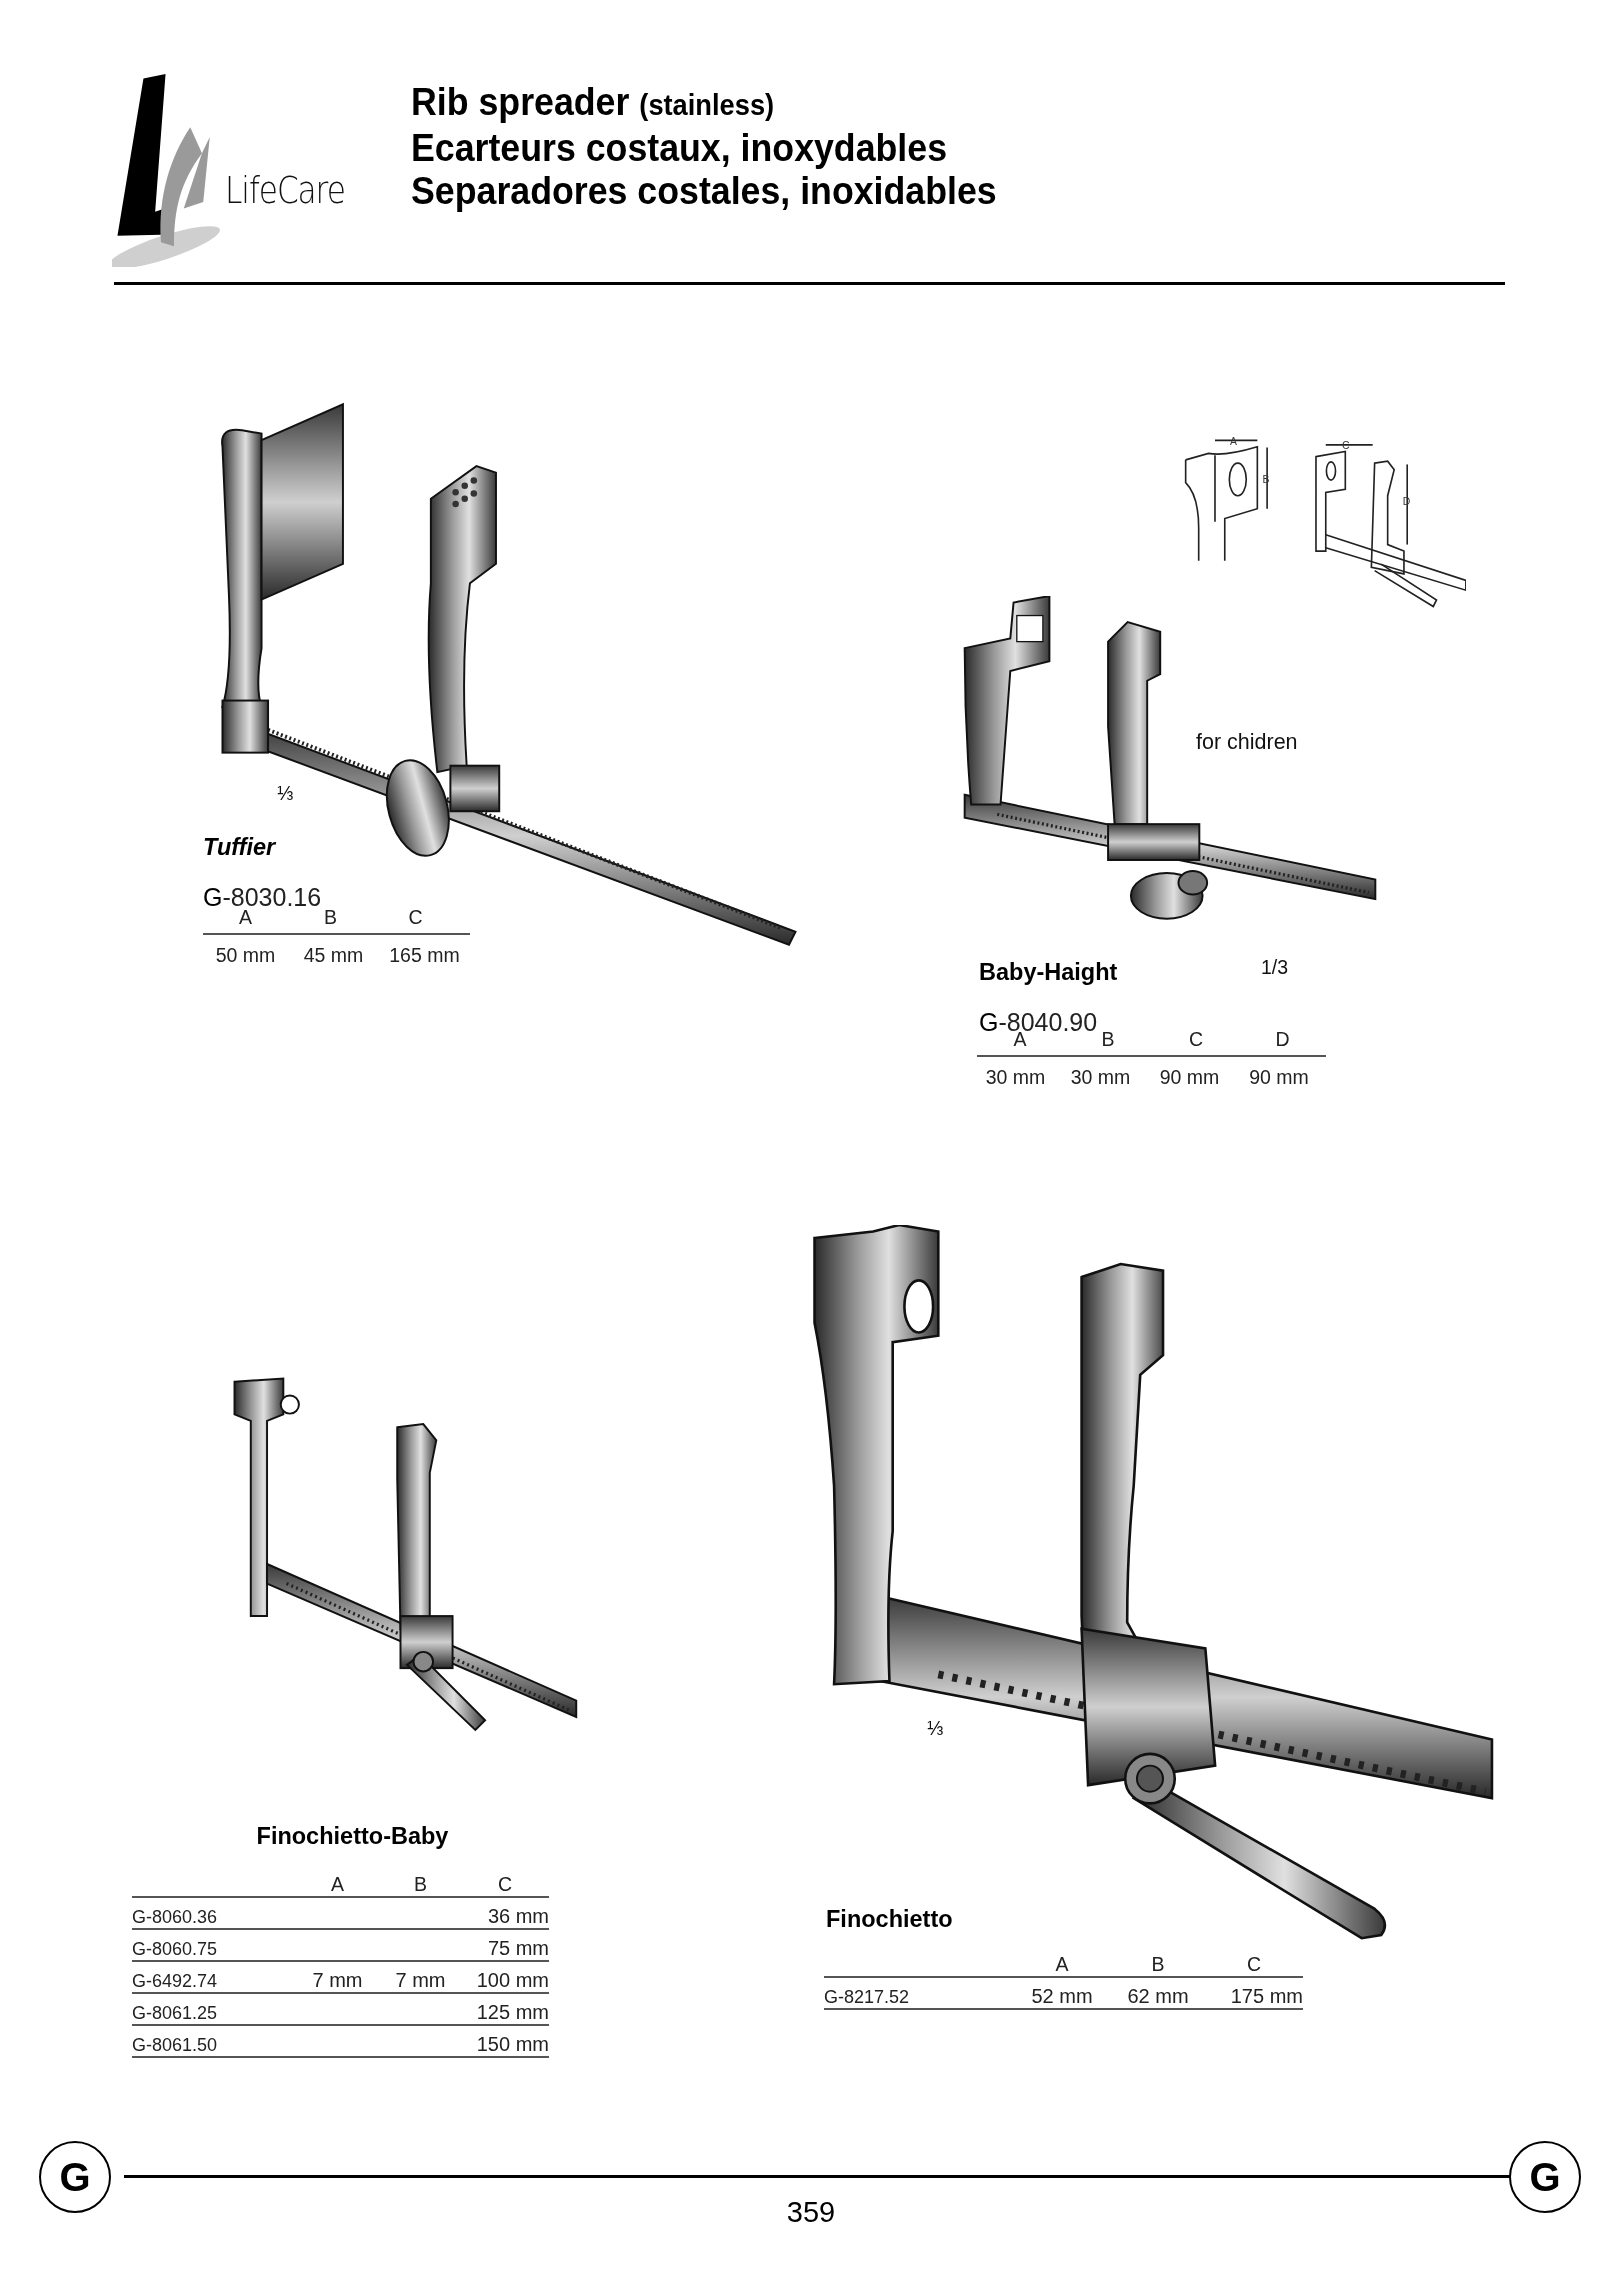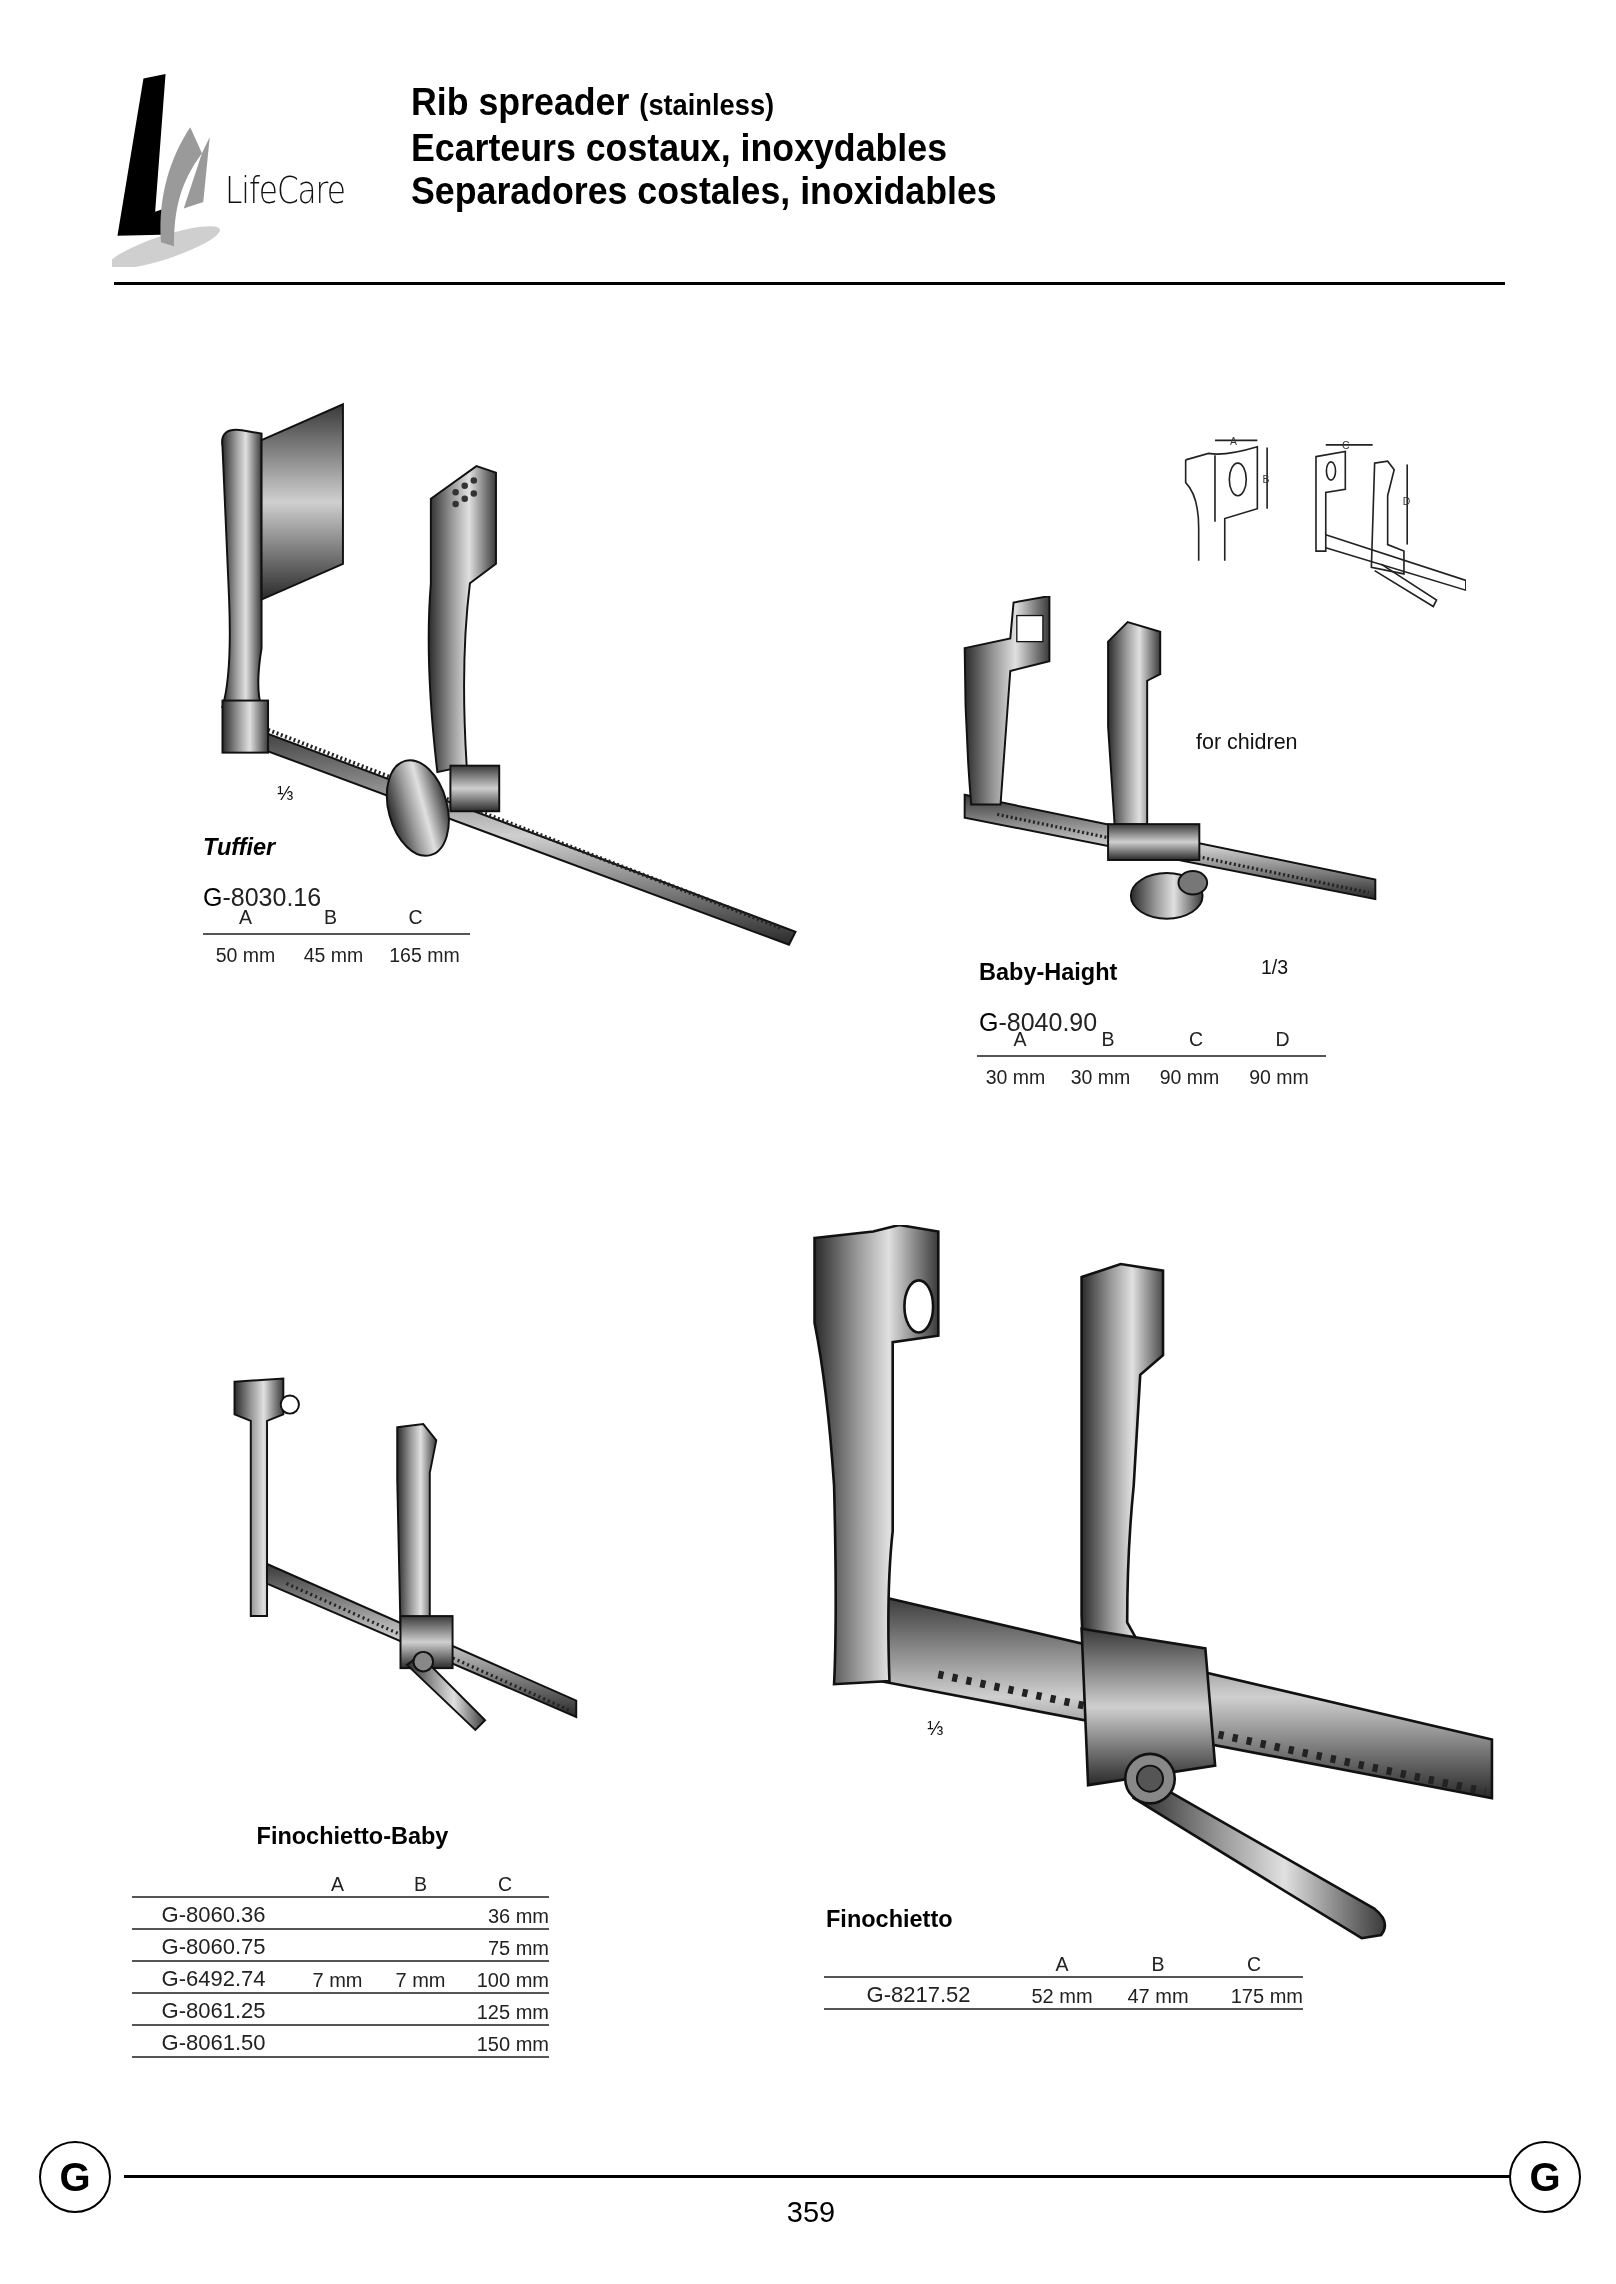--- a/index.html
+++ b/index.html
@@ -18,21 +18,21 @@
   .prod-code { font-size:25px; color:#222;margin-top:19px; }
   .prod-code .g { color:#000; }
   .scale { font-size:19.5px; color:#111; }
   .dim-table { position:absolute; font-size:19.5px; color:#222; }
   .dim-head, .dim-row { display:flex; }
   .dim-head span, .dim-row span { display:block; text-align:center; }
   .dim-rule { height:2px; background:#555; }
   .spec-table { position:absolute; font-size:22px; color:#222; border-collapse:collapse; }
   .spec-table td { padding:0; height:30px; vertical-align:bottom; border-bottom:2px solid #555; }
   .spec-table thead td { font-size:19.5px; text-align:center; height:26px; }
-  .spec-table .code { font-size:22px; color:#222; text-align:center; }
+  .spec-table .code { font-size:18px; color:#222; text-align:left; }
   .spec-table .num { text-align:right; font-size:20px; }
   .spec-table .ctr { text-align:center; font-size:20px; }
   .note { font-size:21.5px; color:#111; }
   
   .footer-rule { left:124px; top:2175px; width:1388px; height:3.3px; background:#000; }
   .gcircle { width:72px; height:72px; border:2.6px solid #000; border-radius:50%; background:#fff; display:flex; align-items:center; justify-content:center; font-weight:bold; font-size:40px; color:#000; box-sizing:border-box; }
   .page-num { left:775px; top:2196px; width:72px; text-align:center; font-size:29px; color:#000; }
 </style>
 </head>
 <body>
@@ -242,21 +242,21 @@
       <td style="width:189px"></td>
       <td style="width:98px">A</td>
       <td style="width:94px">B</td>
       <td style="width:98px">C</td>
     </tr>
   </thead>
   <tbody>
     <tr>
       <td class="code">G-8217.52</td>
       <td class="ctr">52 mm</td>
-      <td class="ctr">47 mm</td>
+      <td class="ctr">62 mm</td>
       <td class="num">175 mm</td>
     </tr>
   </tbody>
 </table>
 
 <div class="abs footer-rule"></div>
 <div class="abs gcircle" style="left:39px; top:2141px;">G</div>
 <div class="abs gcircle" style="left:1509px; top:2141px;">G</div>
 <div class="abs page-num">359</div>
 

